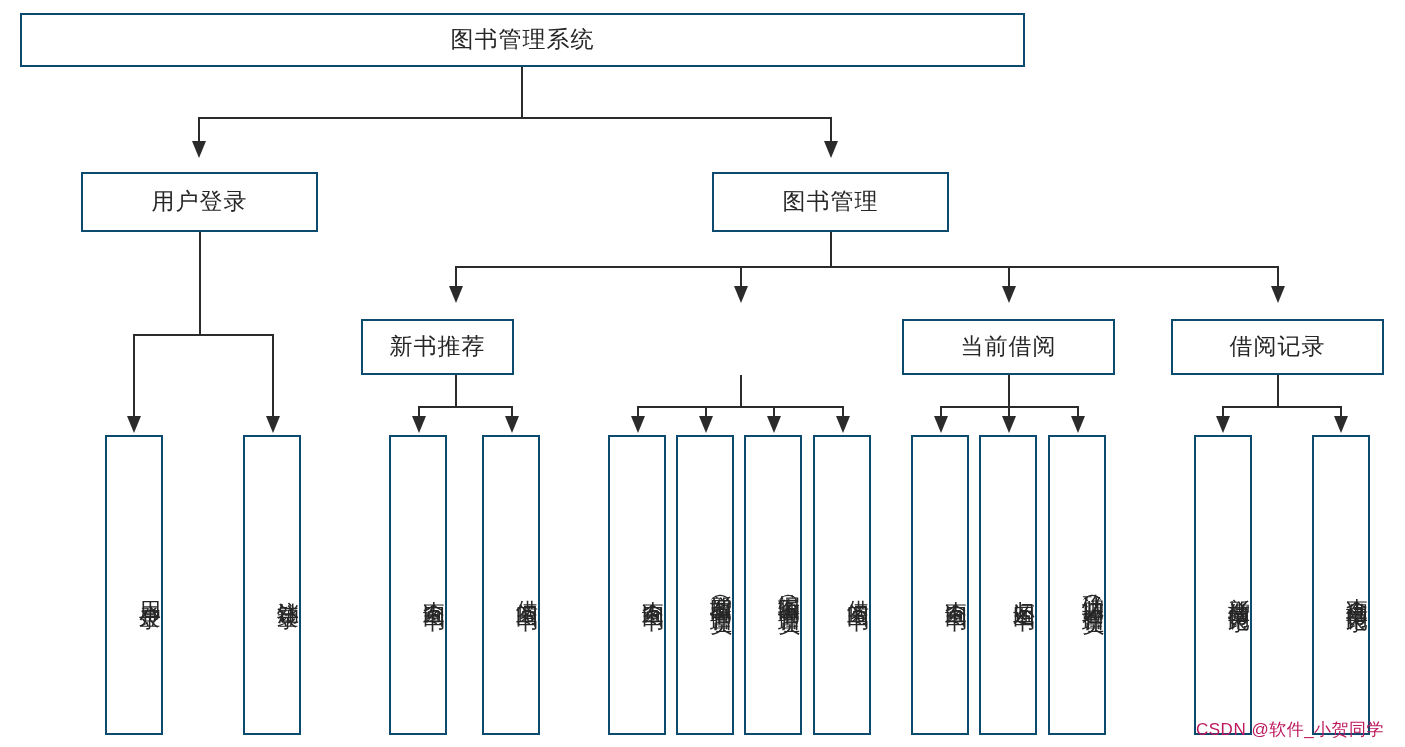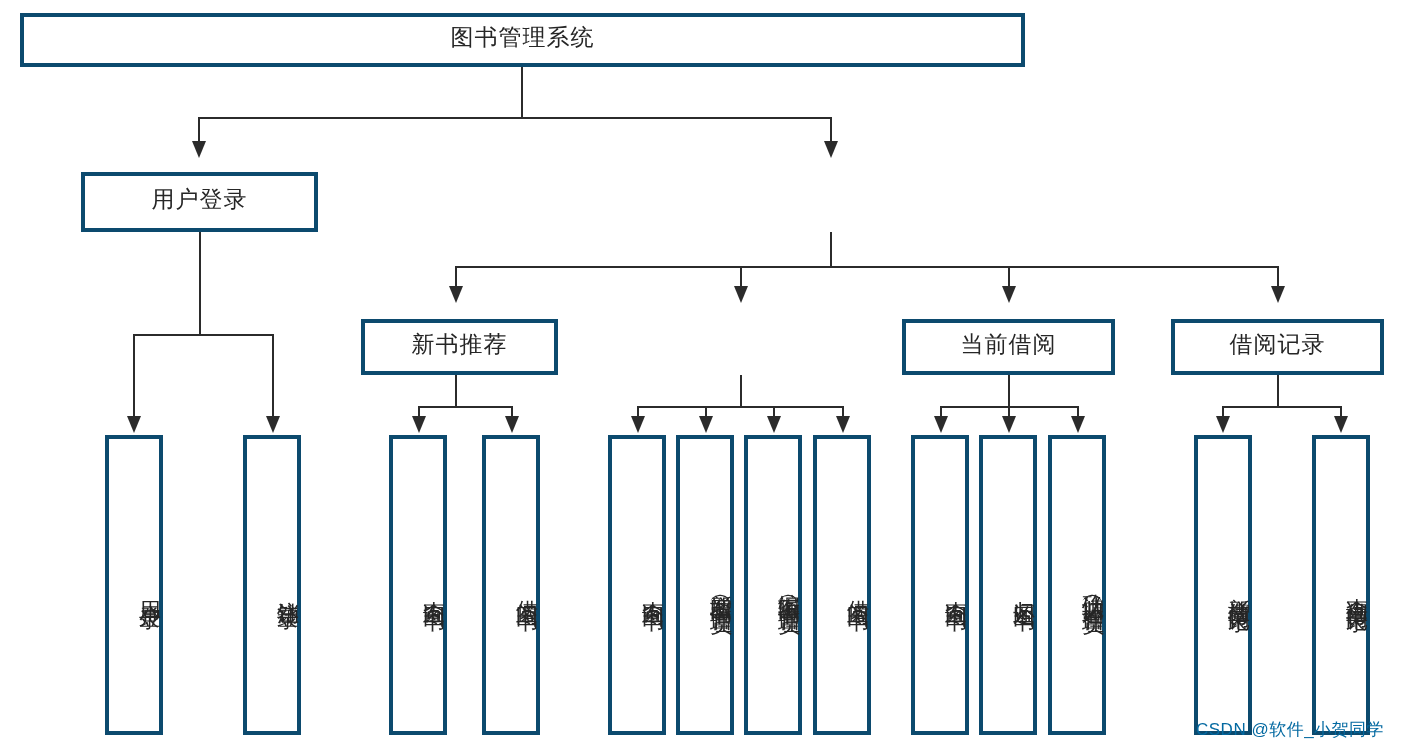--- a/index.html
+++ b/index.html
@@ -13,27 +13,26 @@
   #canvas {
     position: relative;
     width: 1405px;
     height: 747px;
     background: #ffffff;
     overflow: hidden;
   }
   .node {
     position: absolute;
     box-sizing: border-box;
-    border: 4px solid #0c4a6e;
+    border: 2px solid #0c4a6e;
     background: #ffffff;
     display: flex;
     align-items: center;
     justify-content: center;
     color: #262626;
-    font-family: Liberation Mono, monospace;
   }
   .node.horiz {
     font-size: 23px;
     letter-spacing: 1px;
     line-height: 1.1;
   }
   .node.vert {
     writing-mode: vertical-rl;
     text-orientation: upright;
     font-size: 22px;
@@ -55,21 +54,21 @@
   .arrow {
     position: absolute;
     width: 0;
     height: 0;
     border-left: 7px solid transparent;
     border-right: 7px solid transparent;
     border-top: 17px solid #2b2b2b;
   }
   #watermark {
     position: absolute;
-    color: #0369a1;
+    color: #be185d;
     font-size: 17px;
     letter-spacing: 0.5px;
     white-space: nowrap;
   }
 </style>
 </head>
 <body>
 
 <div id="canvas">
 
@@ -79,41 +78,44 @@
 
   <div class="edge v" style="left:521px; top:67px; height:51px;"></div>
   <div class="edge h" style="left:198px; top:117px; width:634px;"></div>
   <div class="edge v" style="left:198px; top:117px; height:26px;"></div>
   <div class="arrow" style="left:192px; top:141px;"></div>
   <div class="edge v" style="left:830px; top:117px; height:26px;"></div>
   <div class="arrow" style="left:824px; top:141px;"></div>
 
   <div class="node horiz" style="left:81px; top:172px; width:237px; height:60px;">
     <span>用户登录</span>
+  </div>
+  <div class="node horiz" style="left:712px; top:172px; width:237px; height:60px;">
+    <span>图书管理</span>
   </div>
 
   <div class="edge v" style="left:199px; top:232px; height:103px;"></div>
   <div class="edge h" style="left:133px; top:334px; width:141px;"></div>
   <div class="edge v" style="left:133px; top:334px; height:84px;"></div>
   <div class="arrow" style="left:127px; top:416px;"></div>
   <div class="edge v" style="left:272px; top:334px; height:84px;"></div>
   <div class="arrow" style="left:266px; top:416px;"></div>
 
   <div class="edge v" style="left:830px; top:232px; height:36px;"></div>
   <div class="edge h" style="left:455px; top:266px; width:823px;"></div>
   <div class="edge v" style="left:455px; top:266px; height:22px;"></div>
   <div class="arrow" style="left:449px; top:286px;"></div>
   <div class="edge v" style="left:740px; top:266px; height:22px;"></div>
   <div class="arrow" style="left:734px; top:286px;"></div>
   <div class="edge v" style="left:1008px; top:266px; height:22px;"></div>
   <div class="arrow" style="left:1002px; top:286px;"></div>
   <div class="edge v" style="left:1277px; top:266px; height:22px;"></div>
   <div class="arrow" style="left:1271px; top:286px;"></div>
 
-  <div class="node horiz" style="left:361px; top:319px; width:197px; height:56px;">
+  <div class="node horiz" style="left:361px; top:319px; width:153px; height:56px;">
     <span>新书推荐</span>
   </div>
   <div class="node horiz" style="left:1171px; top:319px; width:213px; height:56px;">
     <span>借阅记录</span>
   </div>
   <div class="node horiz" style="left:902px; top:319px; width:213px; height:56px;">
     <span>当前借阅</span>
   </div>
 
   <div class="edge v" style="left:455px; top:375px; height:33px;"></div>

